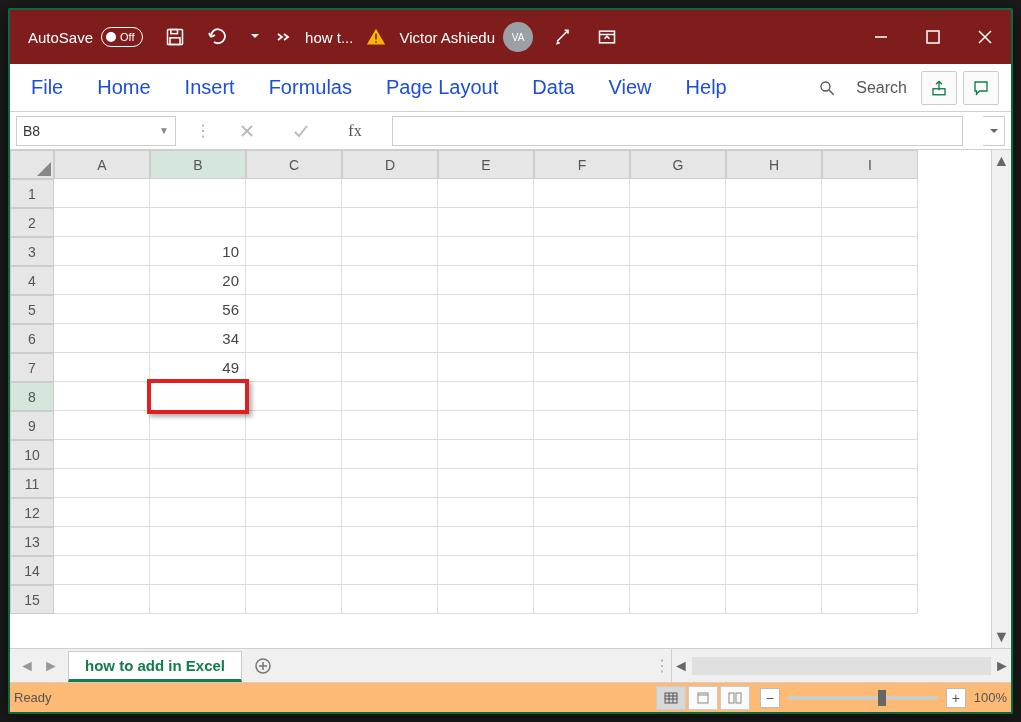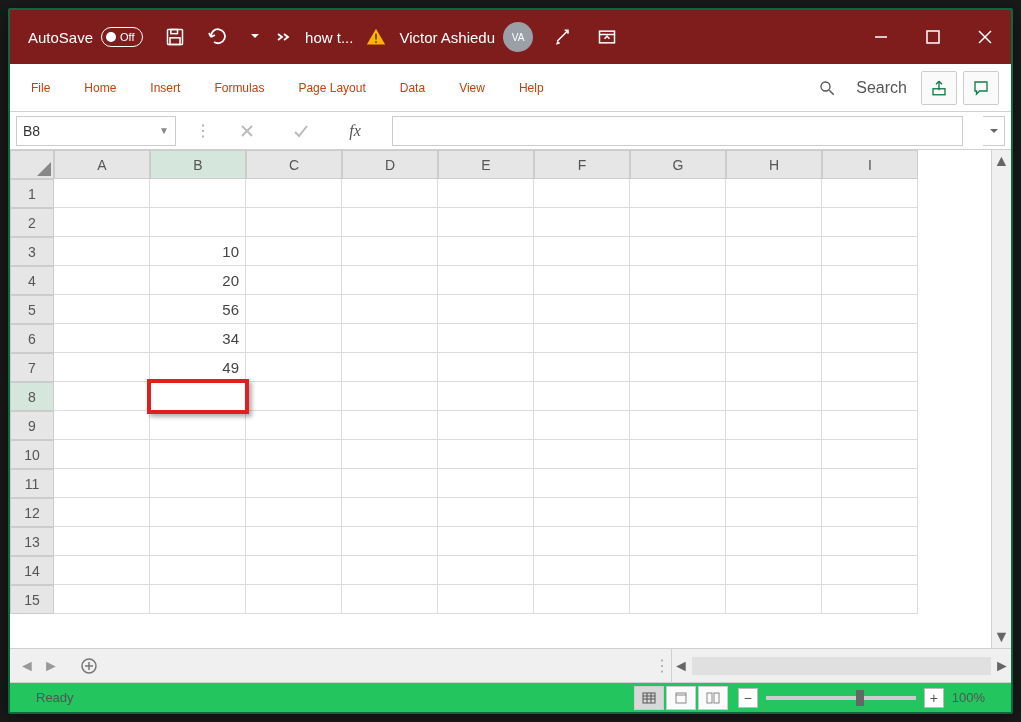--- a/index.html
+++ b/index.html
@@ -14,33 +14,33 @@
   .tb-btn { width:44px; height:54px; display:flex; align-items:center; justify-content:center; cursor:pointer; }
   .titlebar .doc-title { padding: 0 8px; white-space:nowrap; overflow:hidden; text-overflow:ellipsis; max-width:70px;}
   .titlebar .user { display:flex; align-items:center; gap:8px; padding: 0 8px;}
   .avatar { width:30px; height:30px; border-radius:50%; background:#9aa0a6; color:#fff; display:flex; align-items:center; justify-content:center; font-size:10px;}
   .win-controls { display:flex; margin-left:auto;}
   .win-controls .tb-btn { width:52px;}
   svg { display:block; }
   
   
   .ribbon { background:#fff; height:48px; border-bottom:1px solid #d0d0d0; display:flex; align-items:center; padding: 0 6px; gap:4px;}
-  .rtab { padding: 10px 15px; font-size:12px; color:#c2410c; cursor:pointer;}
+  .rtab { padding: 10px 15px; font-size:20px; color:#1d4ed8; cursor:pointer;}
   .spacer { flex:1;}
   .search-group { display:flex; align-items:center; gap:20px; padding:0 10px; color:#555;}
   .ribbon-right { display:flex; gap:6px; padding-right:6px;}
   .ribbon-icon-btn { width:36px; height:34px; border:1px solid #ccc; background:#fafafa; display:flex; align-items:center; justify-content:center; cursor:pointer; border-radius:2px;}
   
   
   .formulabar { height:38px; border-bottom:1px solid #d0d0d0; display:flex; align-items:center; background:#fff; padding: 4px 6px; gap:20px;}
   .namebox { width:160px; height:30px; border:1px solid #ccc; display:flex; align-items:center; justify-content:space-between; padding:0 6px; font-size:14px; color:#333; background:#fff;}
   .namebox .dd { color:#888; font-size:10px;}
   .fb-sep { width:14px; display:flex; justify-content:center; color:#aaa;}
   .fb-btn { width:34px; height:30px; display:flex; align-items:center; justify-content:center; color:#999; cursor:pointer;}
-  .fx { font-style:italic; font-family: "Times New Roman", serif; font-size:16px; color:#555;}
+  .fx { font-family: "Times New Roman", serif; font-size:16px; color:#555;}
   .formula-input { flex:1; height:30px; border:1px solid #ccc; padding:0 6px; font-size:14px; background:#fff;}
   .fb-expand { width:22px; height:30px; border:1px solid #ccc; border-left:none; display:flex; align-items:center; justify-content:center;}
   
   
   .gridwrap { flex:1; display:flex; flex-direction:column; background:#fff; position:relative; overflow:hidden;}
   .grid-scroll { flex:1; position:relative; overflow:hidden;}
   .grid { display:grid; grid-template-columns: 44px repeat(9, 96px); grid-auto-rows: 29px; font-size:15px; color:#444;}
   .grid .hdr { background:#e6e6e6; border:1px solid #ccc; display:flex; align-items:center; justify-content:center; font-size:14px; color:#555; position:sticky;}
   .grid .corner { background:#e6e6e6; border:1px solid #ccc;}
   .grid .selhall { position:absolute; bottom:2px; right:2px; width:0; height:0; border-left:14px solid transparent; border-bottom:14px solid #888;}
@@ -58,21 +58,21 @@
   .sheet-nav { display:flex; align-items:center; gap:2px; padding:0 6px;}
   .sheet-nav-btn { width:22px; height:24px; display:flex; align-items:center; justify-content:center; color:#999; cursor:pointer;}
   .sheet-tab { background:#fff; border-top:1px solid #ccc; border-left:1px solid #ccc; border-right:1px solid #ccc; padding:0 16px; display:flex; align-items:center; font-size:15px; font-weight:600; color:#107d4a; border-bottom:3px solid #107d4a; margin-top:2px;}
   .add-sheet { width:30px; display:flex; align-items:center; justify-content:center; color:#777; cursor:pointer; margin-left:6px;}
   .hsplit { width:18px; display:flex; align-items:center; justify-content:center; color:#aaa; margin-left:auto;}
   .hscroll { flex:0 0 340px; display:flex; align-items:center; background:#f0f0f0; border-left:1px solid #d0d0d0;}
   .hscroll .scroll-btn{}
   .hscroll-track { flex:1; height:18px; background:#e0e0e0; margin:0 2px;}
   
   
-  .statusbar { height:30px; background:#22c55e; border-top:1px solid #d0d0d0; display:flex; align-items:center; padding:0 26px; font-size:13px; color:#555;}
+  .statusbar { height:30px; background:#fdba74; border-top:1px solid #d0d0d0; display:flex; align-items:center; padding:0 4px; font-size:13px; color:#555;}
   .statusbar .spacer{flex:1;}
   .view-btns { display:flex; gap:2px; margin-right:10px;}
   .view-btn { width:30px; height:24px; border:1px solid #ccc; display:flex; align-items:center; justify-content:center; background:#fafafa; cursor:pointer;}
   .view-btn.active { background:#d8d8d8;}
   .zoom { display:flex; align-items:center; gap:8px;}
   .zoom-track { width:150px; height:4px; background:#ccc; position:relative;}
   .zoom-thumb { position:absolute; width:8px; height:16px; background:#666; top:-6px; left:60%;}
   .zoom-btn { width:20px; height:20px; border:1px solid #bbb; display:flex; align-items:center; justify-content:center; cursor:pointer; font-size:14px; background:#fff;}
 </style>
 </head>
@@ -387,20 +387,21 @@
         <div class="scroll-track"></div>
         <div class="scroll-btn">▼</div>
       </div>
     </div>
 
     <div class="sheetbar">
       <div class="sheet-nav">
         <div class="sheet-nav-btn">◄</div>
         <div class="sheet-nav-btn">►</div>
       </div>
+      <div class="sheet-tab">how to add in Excel</div>
       <div class="add-sheet">
         <svg width="18" height="18" viewBox="0 0 18 18" stroke="#777" stroke-width="1.5" fill="none">
             <circle cx="9" cy="9" r="7"></circle>
             <line x1="9" y1="5" x2="9" y2="13"></line>
             <line x1="5" y1="9" x2="13" y2="9"></line>
           </svg>
       </div>
       <div class="hsplit">⋮</div>
       <div class="hscroll">
         <div class="scroll-btn">◄</div>

